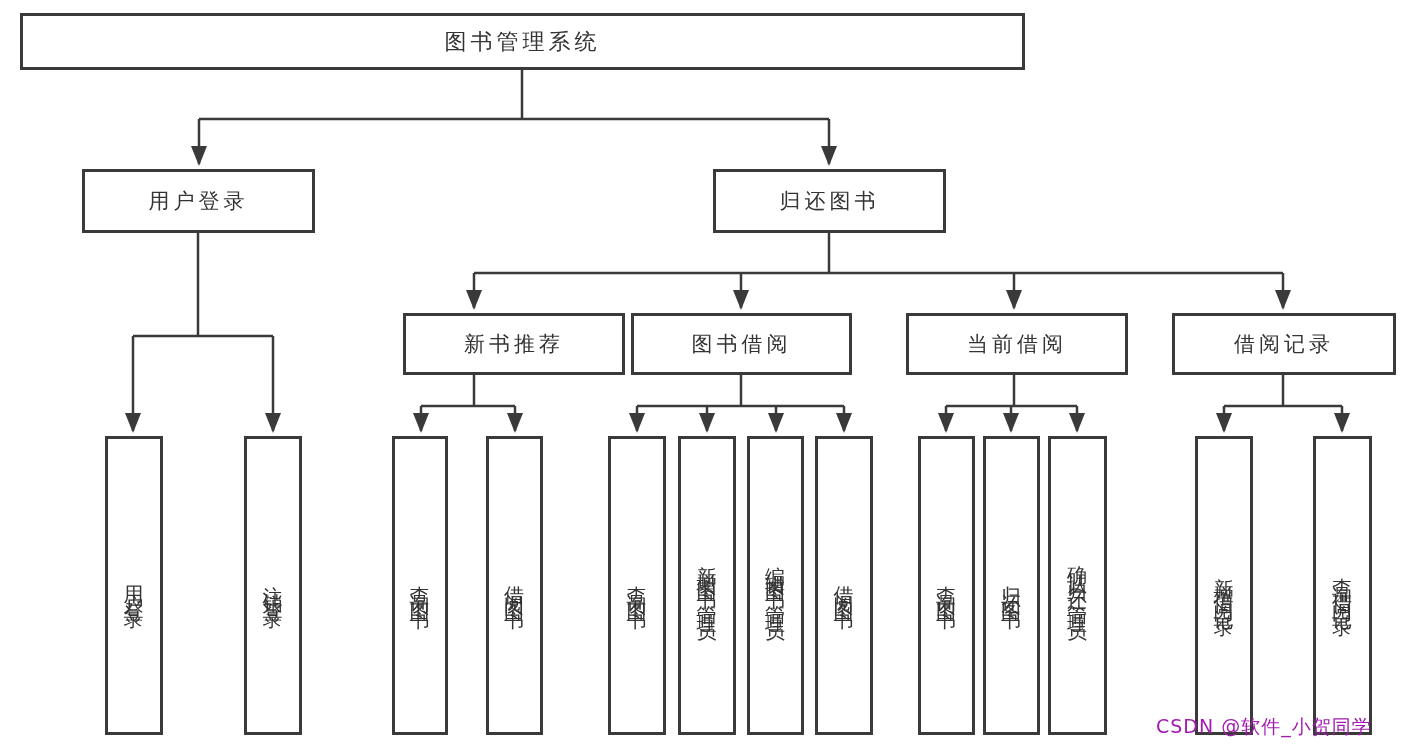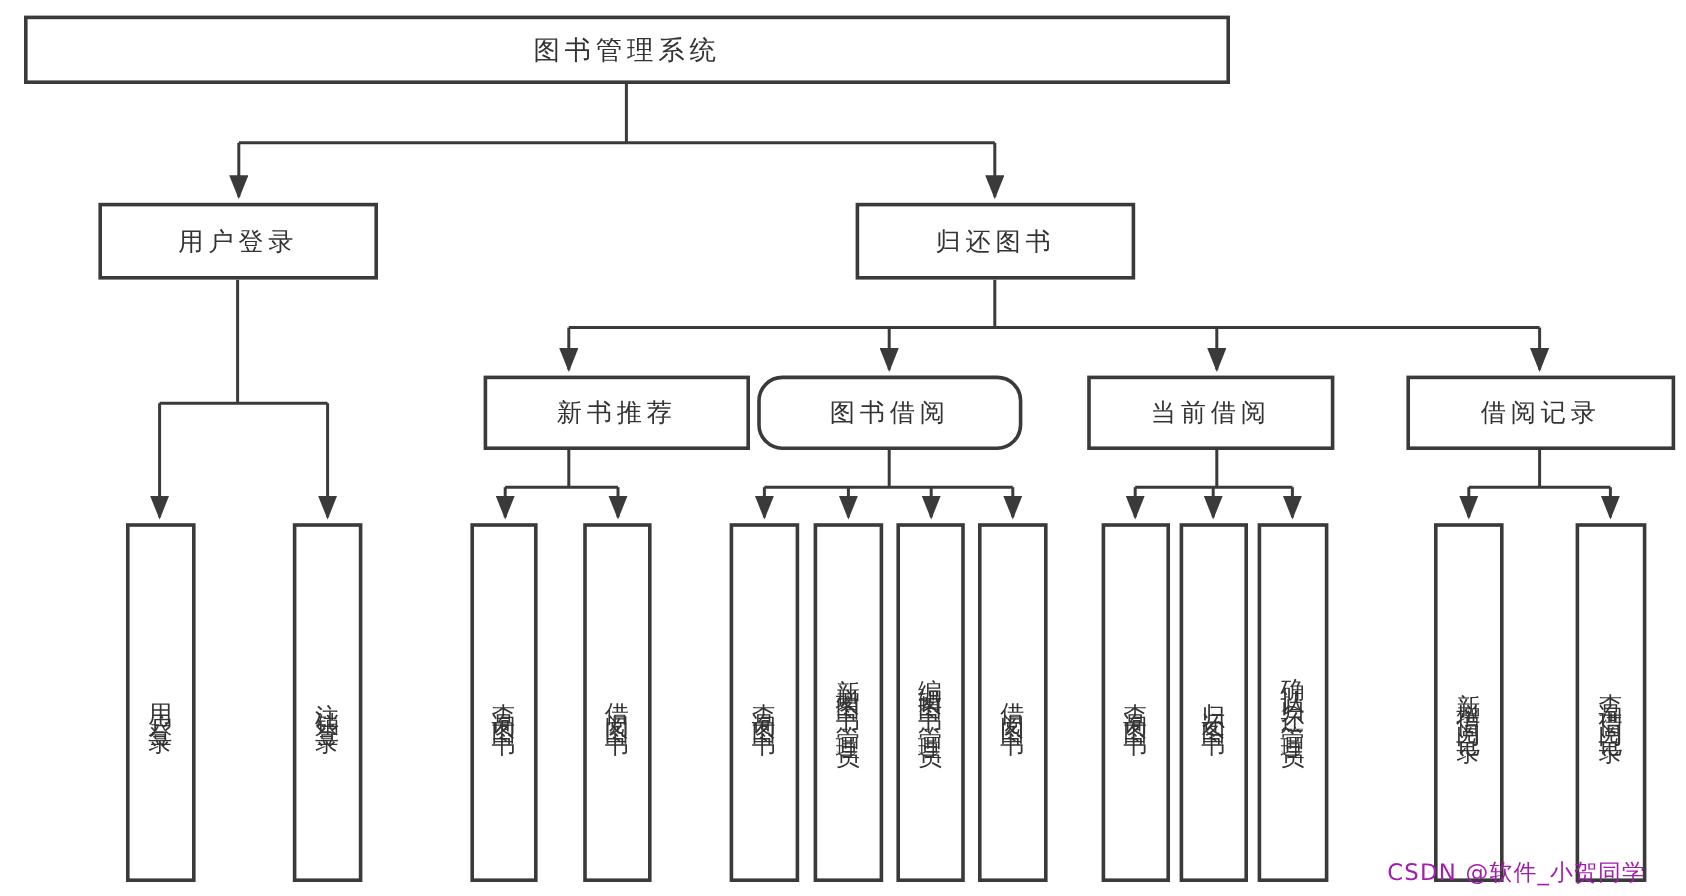--- a/index.html
+++ b/index.html
@@ -104,24 +104,24 @@
   <div class="node hnode" style="left:82px;top:169px;width:233px;height:64px;">
     <span>用户登录</span>
   </div>
   <div class="node hnode" style="left:713px;top:169px;width:233px;height:64px;">
     <span>归还图书</span>
   </div>
 
   <div class="node hnode" style="left:363px;top:313px;width:222px;height:62px;margin-left:40px;">
     <span>新书推荐</span>
   </div>
-  <div class="node hnode" style="left:631px;top:313px;width:221px;height:62px;border-radius:21px;">
+  <div class="node hnode" style="left:631px;top:313px;width:221px;height:62px;">
     <span>图书借阅</span>
   </div>
-  <div class="node hnode" style="left:906px;top:313px;width:206px;height:62px;">
+  <div class="node hnode" style="left:906px;top:313px;width:222px;height:62px;">
     <span>当前借阅</span>
   </div>
   <div class="node hnode" style="left:1172px;top:313px;width:224px;height:62px;">
     <span>借阅记录</span>
   </div>
 
   <div class="node vnode" style="left:105px;top:436px;width:58px;height:299px;">
     <span class="vtext">用户登录</span>
   </div>
   <div class="node vnode" style="left:244px;top:436px;width:58px;height:299px;">

